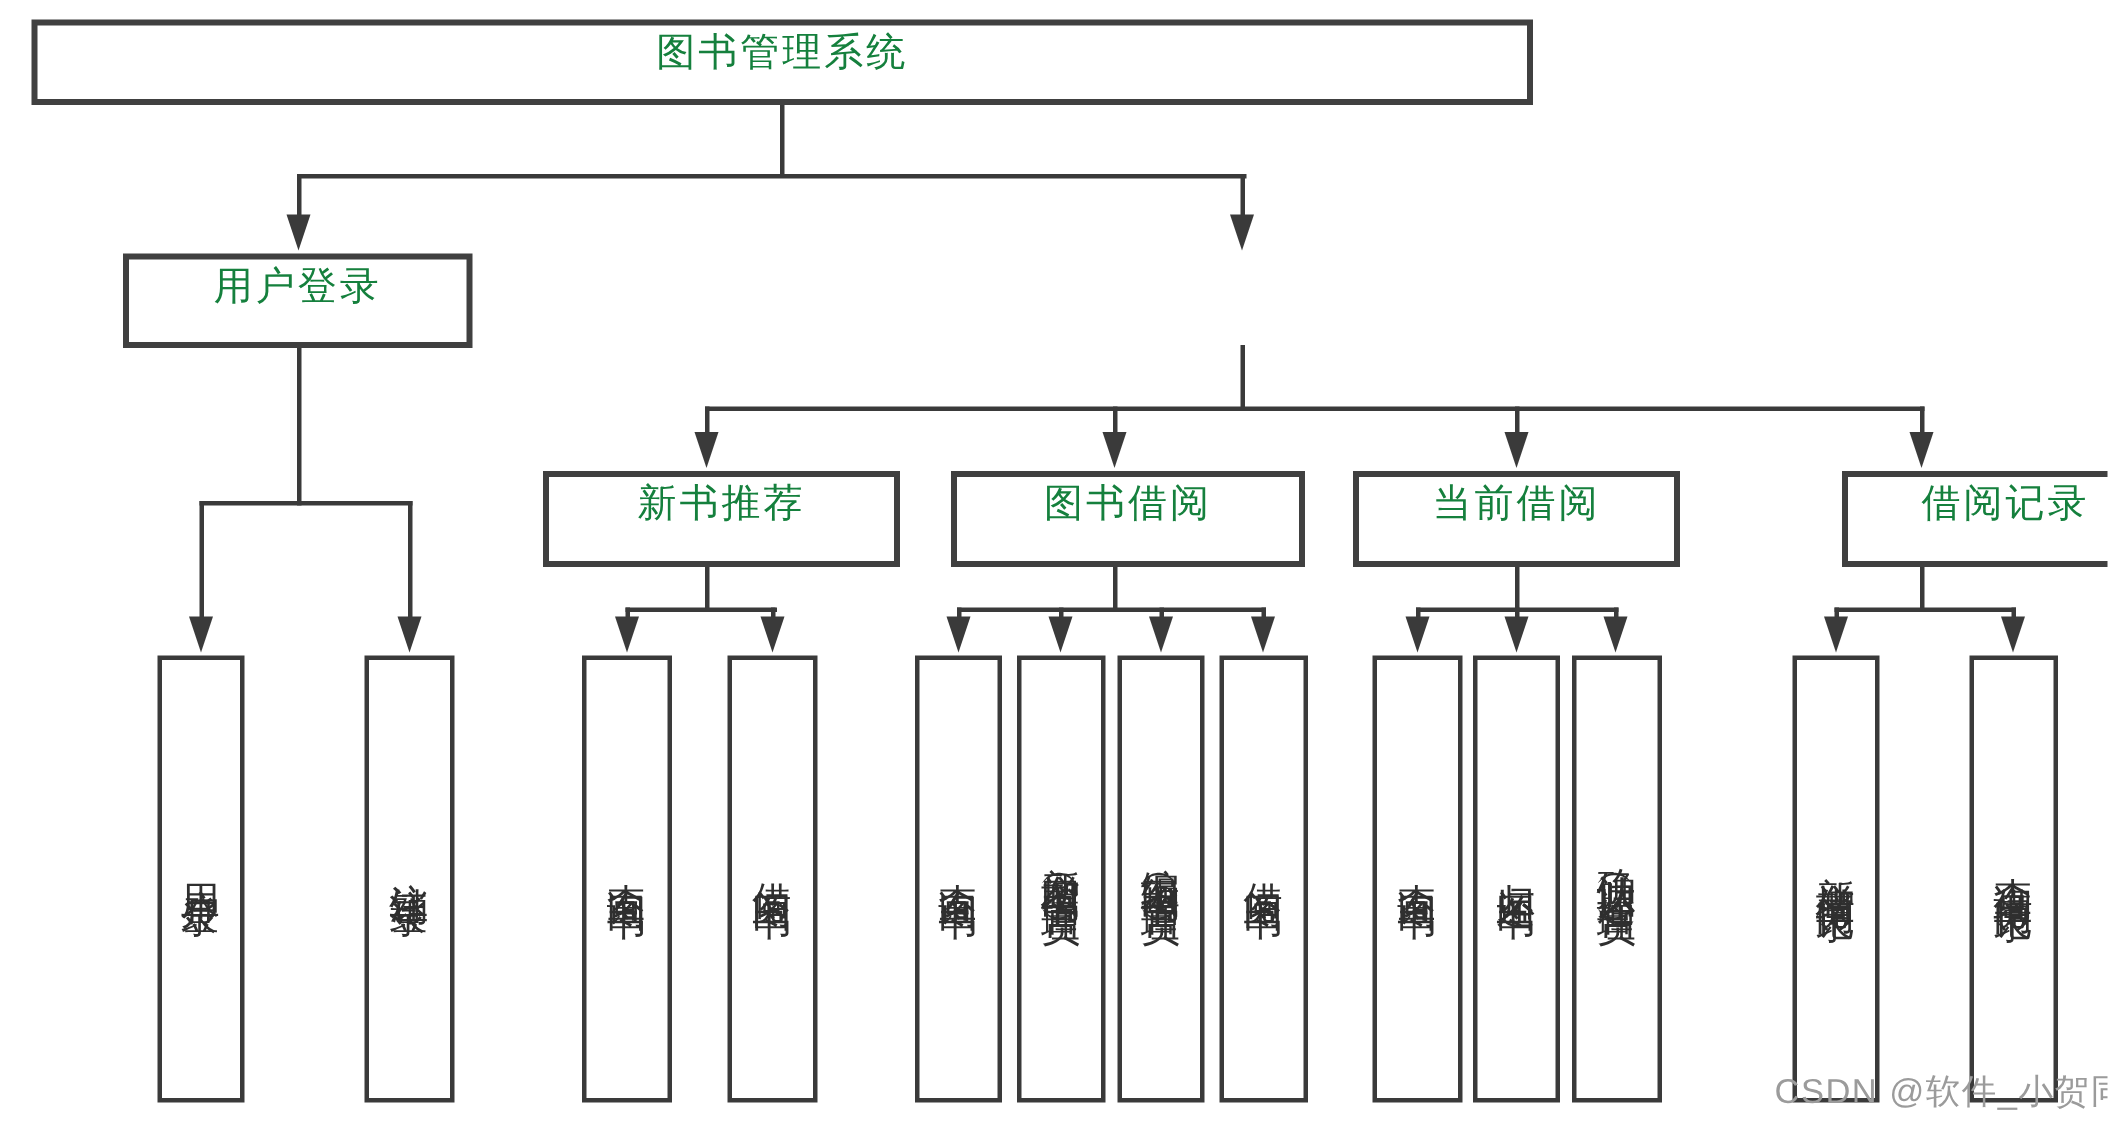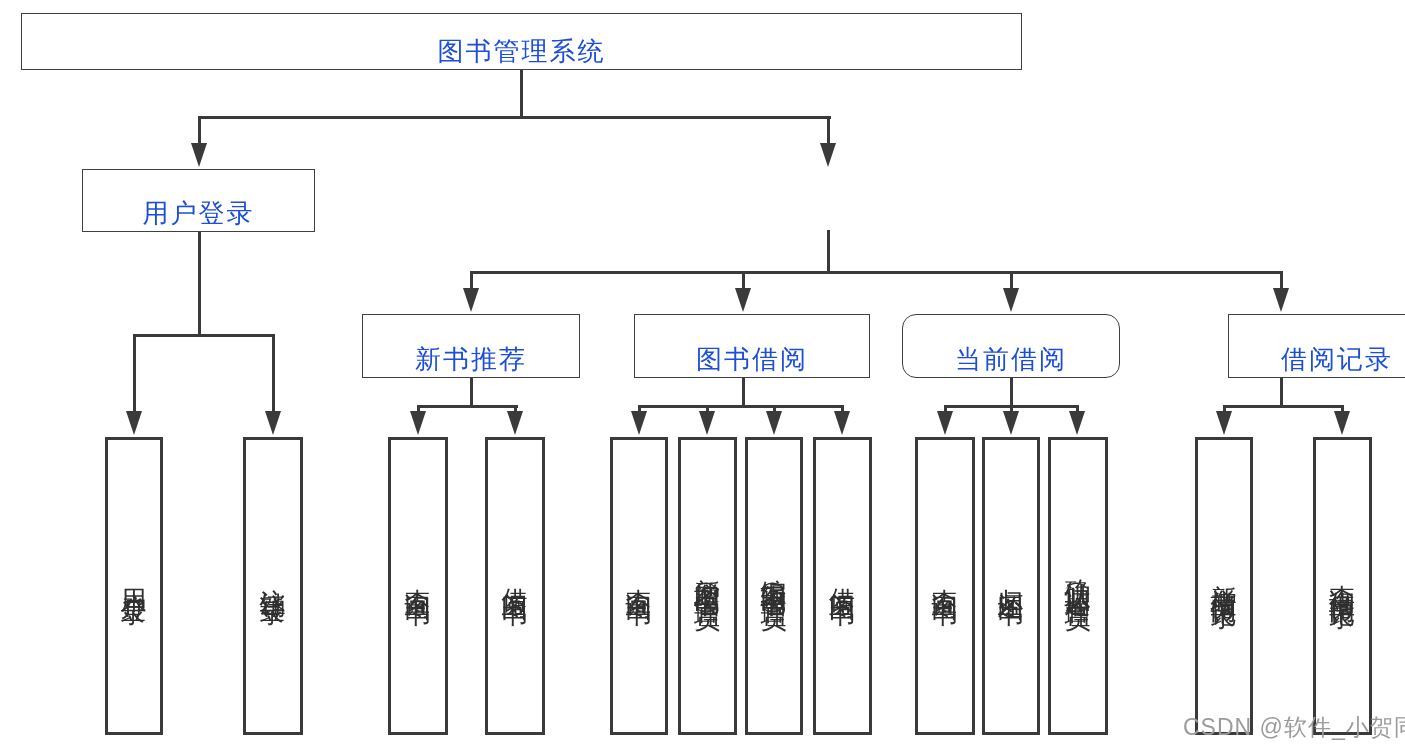--- a/index.html
+++ b/index.html
@@ -16,23 +16,23 @@
   .hline { position: absolute; height: 3px; background: #3a3a3a; }
   .arrow {
     position: absolute; width: 0; height: 0;
     border-left: 8px solid transparent;
     border-right: 8px solid transparent;
     border-top: 24px solid #3a3a3a;
   }
 
   .box {
     position: absolute; background: #fff;
-    border: 1px solid #404040;
-    display: flex; align-items: flex-end; justify-content: center;
-    color: #1d4ed8; font-size: 26px; letter-spacing: 2px;
+    border: 4px solid #404040;
+    display: flex; align-items: flex-start; justify-content: center;
+    color: #15803d; font-size: 26px; letter-spacing: 2px;
     white-space: nowrap;
   }
   .vbox {
     position: absolute; background: #fff;
     border: 3px solid #3a3a3a;
     display: flex; align-items: center; justify-content: center;
     color: #2f2f2f;
   }
   .vbox span {
     writing-mode: vertical-rl;
@@ -114,27 +114,27 @@
   <div class="arrow" style="left:1334px;top:411px;"></div>
 
   <div class="box" style="left:21px;top:13px;width:1001px;height:57px;">
     <span>图书管理系统</span>
   </div>
 
   <div class="box" style="left:82px;top:169px;width:233px;height:63px;">
     <span>用户登录</span>
   </div>
 
-  <div class="box" style="left:362px;top:314px;width:218px;height:64px;">
+  <div class="box" style="left:362px;top:314px;width:238px;height:64px;">
     <span>新书推荐</span>
   </div>
   <div class="box" style="left:634px;top:314px;width:236px;height:64px;">
     <span>图书借阅</span>
   </div>
-  <div class="box" style="left:902px;top:314px;width:218px;height:64px;border-radius:14px;">
+  <div class="box" style="left:902px;top:314px;width:218px;height:64px;">
     <span>当前借阅</span>
   </div>
   <div class="box" style="left:1228px;top:314px;width:218px;height:64px;">
     <span>借阅记录</span>
   </div>
 
   <div class="vbox" style="left:105px;top:437px;width:58px;height:298px;">
     <span>用户登录</span>
   </div>
   <div class="vbox" style="left:243px;top:437px;width:60px;height:298px;">

